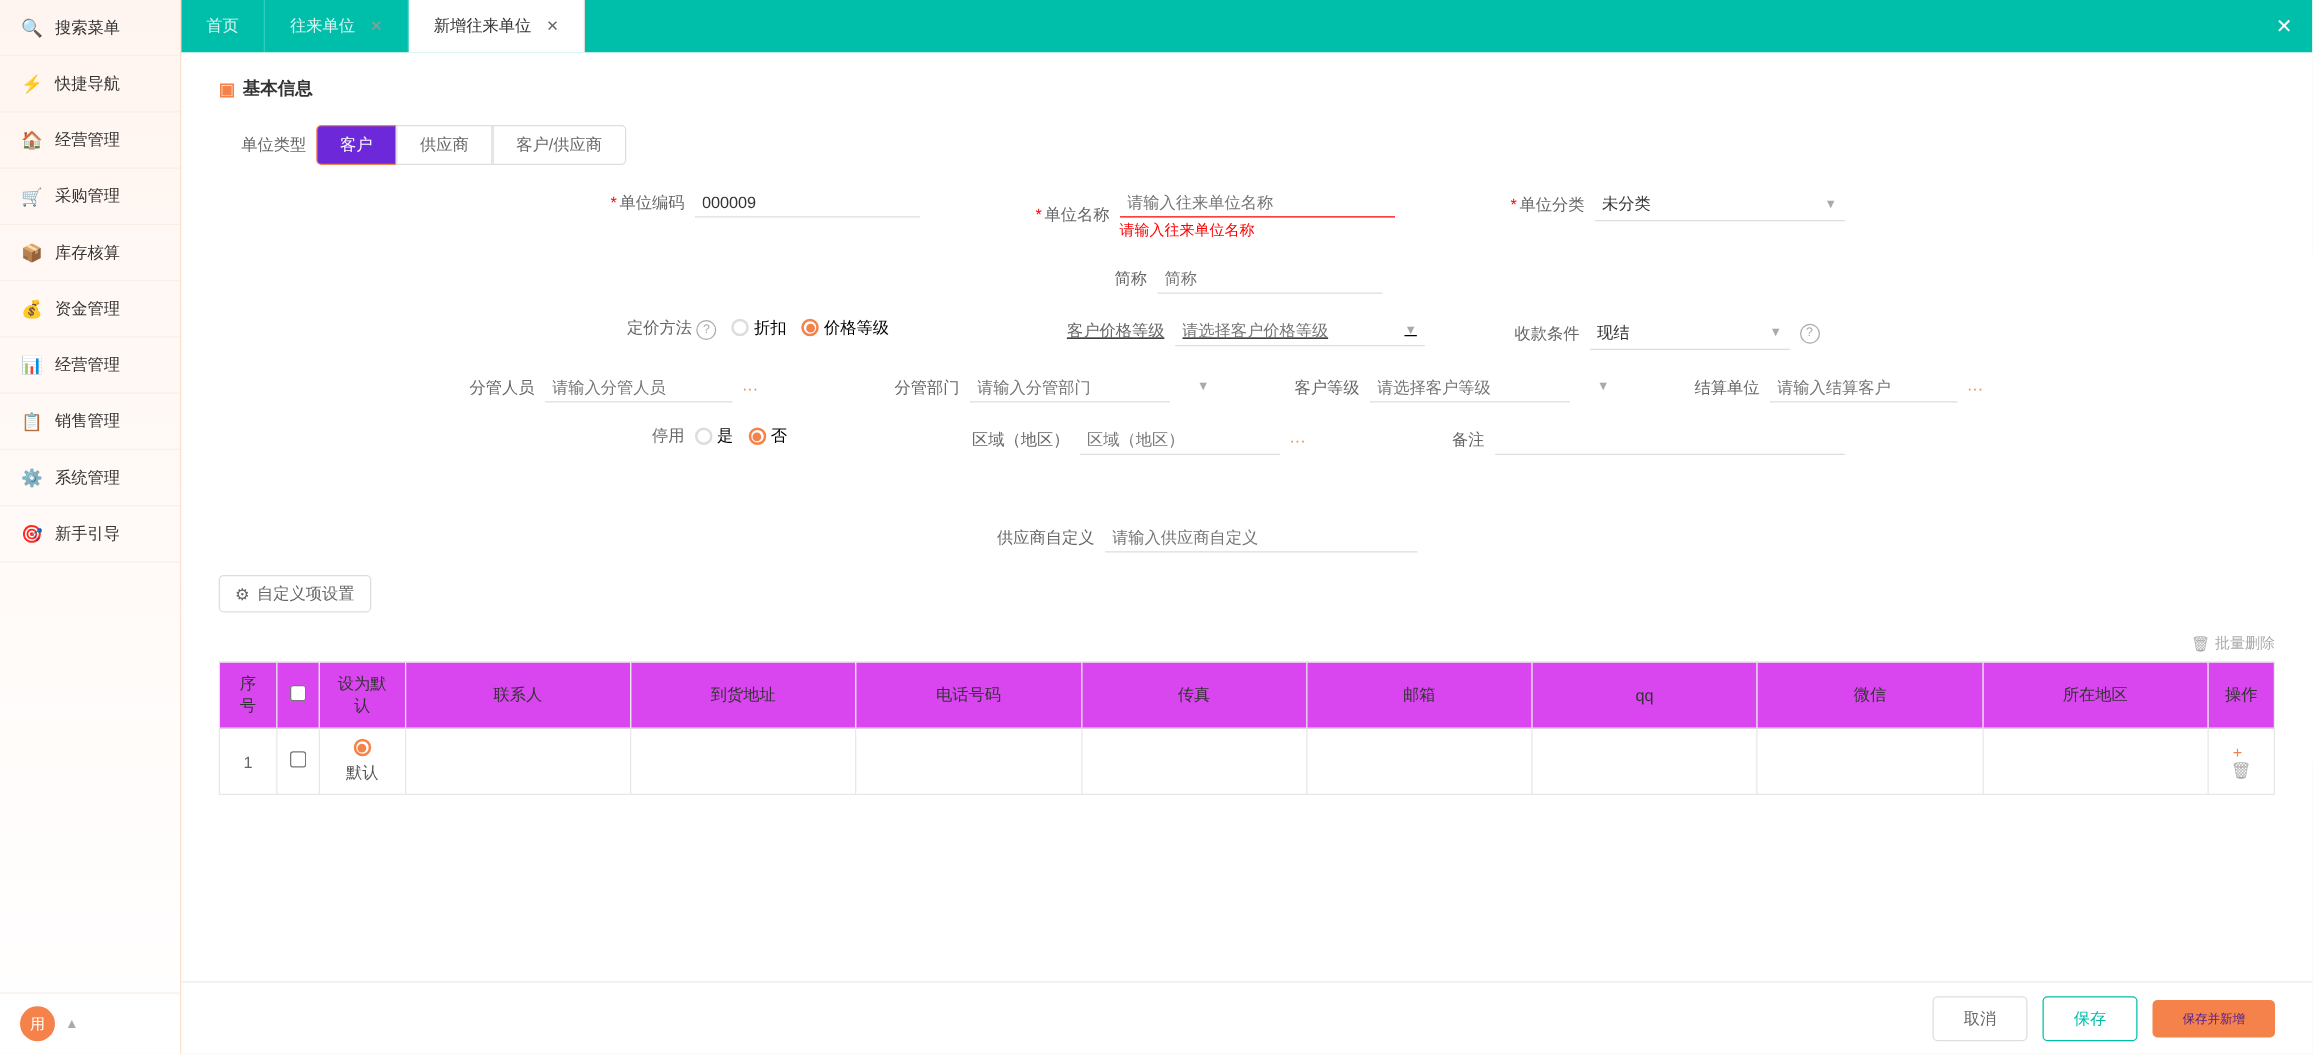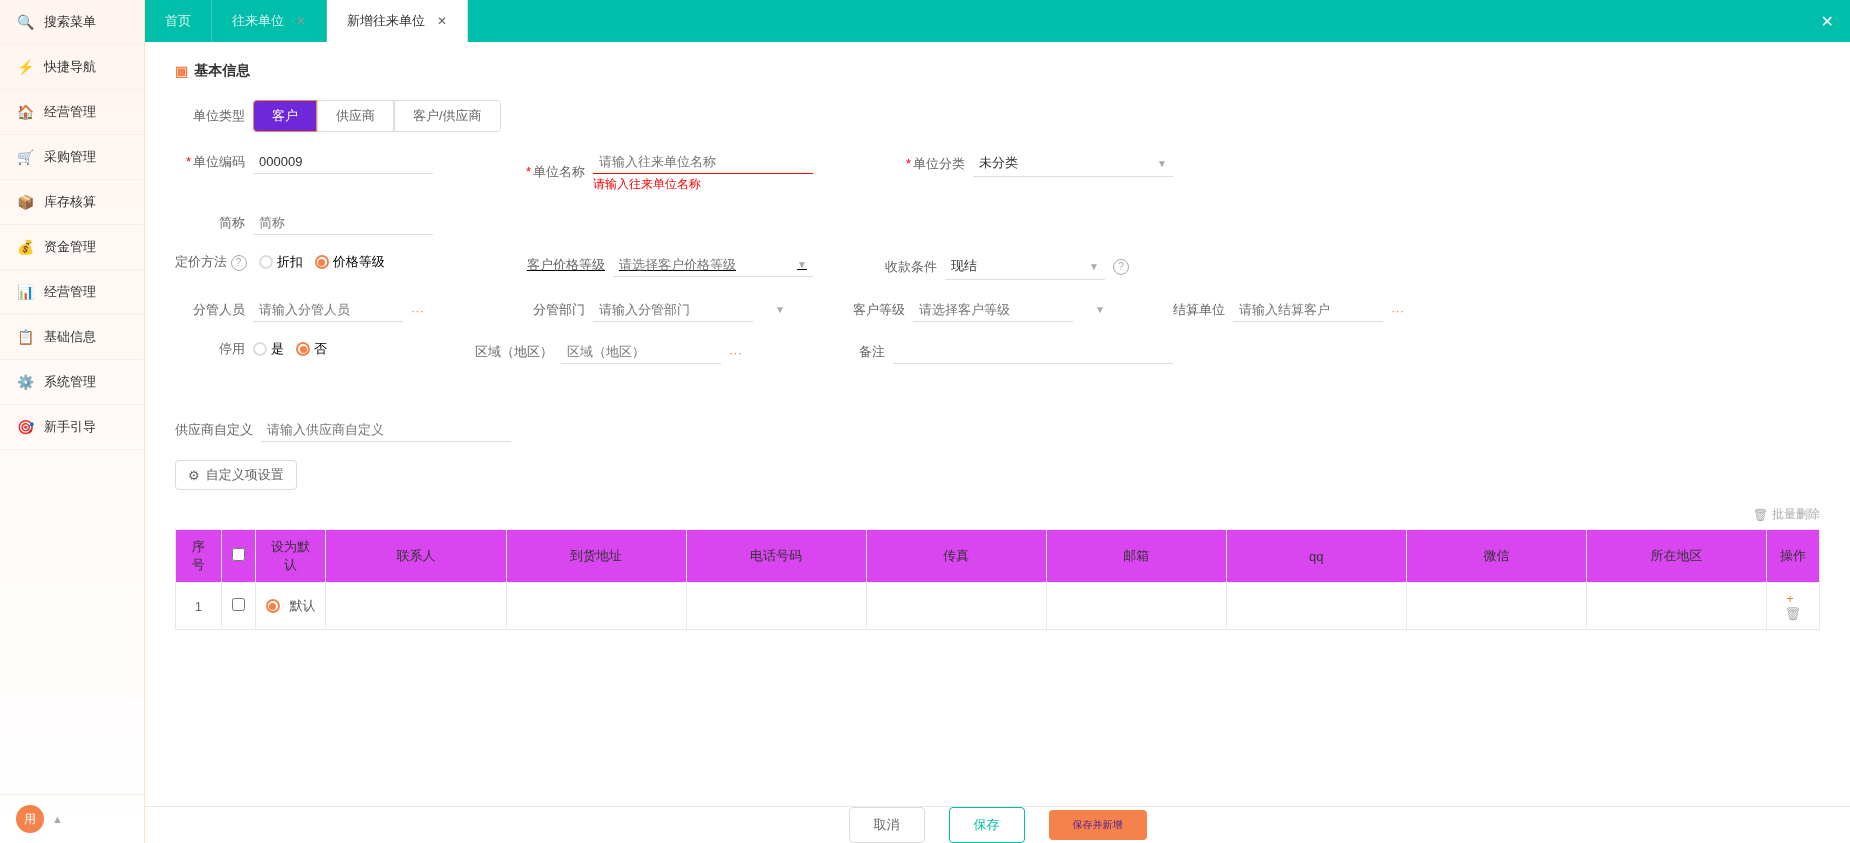--- a/index.html
+++ b/index.html
@@ -91,20 +91,21 @@
       margin-bottom: 20px;
     }
     .section-title-icon { color: #f5824a; font-size: 14px; }
 
     
     .form-row {
       display: flex;
       align-items: flex-start;
       margin-bottom: 18px;
       flex-wrap: wrap;
+      justify-content: center;
     }
     .form-field {
       display: flex;
       align-items: center;
       gap: 8px;
       flex: 1;
       min-width: 250px;
     }
     .form-label {
       color: #666;
@@ -198,28 +199,28 @@
     
     .custom-settings-btn {
       display: flex; align-items: center; gap: 6px;
       border: 1px solid #ddd; border-radius: 4px;
       padding: 5px 12px; cursor: pointer; color: #666; font-size: 13px;
       background: #fff;
     }
 
     
     .footer {
-      height: 37px;
+      height: 58px;
       background: #fff;
       border-top: 1px solid #e8e8e8;
       display: flex;
       align-items: center;
-      justify-content: center;
+      justify-content: flex-end;
       padding: 0 30px;
-      gap: 24px;
+      gap: 12px;
       flex-shrink: 0;
     }
     .btn-cancel {
       padding: 8px 24px; border: 1px solid #ddd; background: #fff; color: #666; border-radius: 4px; cursor: pointer; font-size: 13px;
     }
     .btn-save {
       padding: 8px 24px; border: 1px solid #00bfaa; background: #fff; color: #00bfaa; border-radius: 4px; cursor: pointer; font-size: 13px;
     }
     .btn-save-new {
       padding: 8px 24px; border: none; background: #f5824a; color: #4c1d95; border-radius: 4px; cursor: pointer; font-size: 10px;
@@ -254,21 +255,21 @@
   <div class="sidebar-item">
     <span class="icon">💰</span>
     <span>资金管理</span>
   </div>
   <div class="sidebar-item">
     <span class="icon">📊</span>
     <span>经营管理</span>
   </div>
   <div class="sidebar-item">
     <span class="icon">📋</span>
-    <span>基础信息</span>
+    <span>销售管理</span>
   </div>
   <div class="sidebar-item">
     <span class="icon">⚙️</span>
     <span>系统管理</span>
   </div>
   <div class="sidebar-item">
     <span class="icon">🎯</span>
     <span>新手引导</span>
   </div>
   <div class="sidebar-bottom">
@@ -476,21 +477,21 @@
             <th><span>微信</span></th>
             <th><span>所在地区</span></th>
             <th><span>操作</span></th>
           </tr>
         </thead>
         <tbody>
           <tr>
             <td class="seq">1</td>
             <td><input type="checkbox" style=""></td>
             <td>
-              <div class="radio-item" style="justify-content:space-between;">
+              <div class="radio-item" style="justify-content:space-between;flex-direction:column;">
                 <div class="radio-circle checked"></div>
                 <span>默认</span>
               </div>
             </td>
             <td><input type="text" style="border: none; outline: none; width: 100%; font-size: 13px;"></td>
             <td><input type="text" style="border: none; outline: none; width: 100%; font-size: 13px;"></td>
             <td><input type="text" style="border: none; outline: none; width: 100%; font-size: 13px;"></td>
             <td><input type="text" style="border: none; outline: none; width: 100%; font-size: 13px;"></td>
             <td><input type="text" style="border: none; outline: none; width: 100%; font-size: 13px;"></td>
             <td><input type="text" style="border: none; outline: none; width: 100%; font-size: 13px;"></td>

